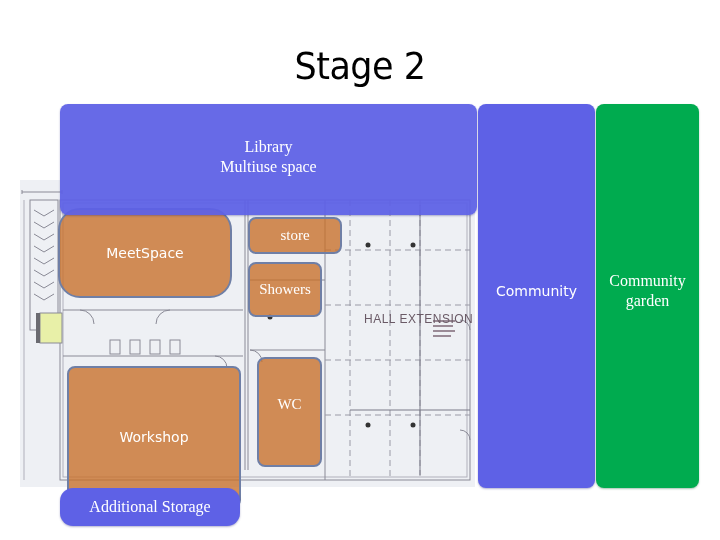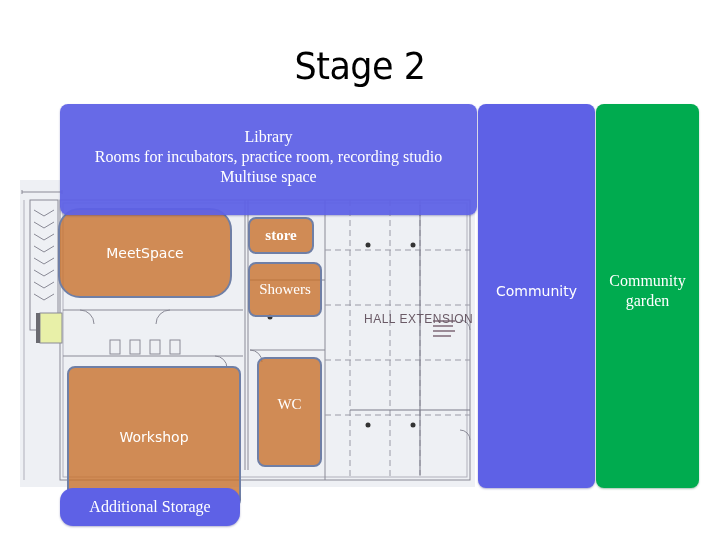--- a/index.html
+++ b/index.html
@@ -117,36 +117,35 @@
       <rect x="413" y="150" width="22" height="2"></rect>
         <rect x="413" y="155" width="18" height="2"></rect>
     </g>
   </svg>
   <div class="hall-label" style="left:344px; top:106px;">HALL EXTENSION</div>
 </div>
 
 <div class="room sans" style="left:58px; top:208px; width:174px; height:90px;border-radius:22px;">
   <span>MeetSpace</span>
 </div>
-<div class="room" style="left:248px; top:217px; width:66px; height:37px;font-weight:bold;">
+<div class="room" style="left:248px; top:217px; width:94px; height:37px;">
   <span>store</span>
 </div>
 <div class="room" style="left:248px; top:262px; width:74px; height:55px;">
   <span>Showers</span>
 </div>
 <div class="room sans" style="left:67px; top:366px; width:174px; height:142px;">
   <span>Workshop</span>
 </div>
 <div class="room" style="left:257px; top:357px; width:65px; height:110px; padding-bottom:16px;">
   <span>WC</span>
 </div>
 
 <div class="box library">
   <span>Library</span>
-  <span>Rooms for incubators, practice room, recording studio</span>
   <span>Multiuse space</span>
 </div>
 
 <div class="box blue kitchen">
   <span>Community</span>
 </div>
 
 <div class="box green garden">
   <span>Community</span>
   <span>garden</span>

